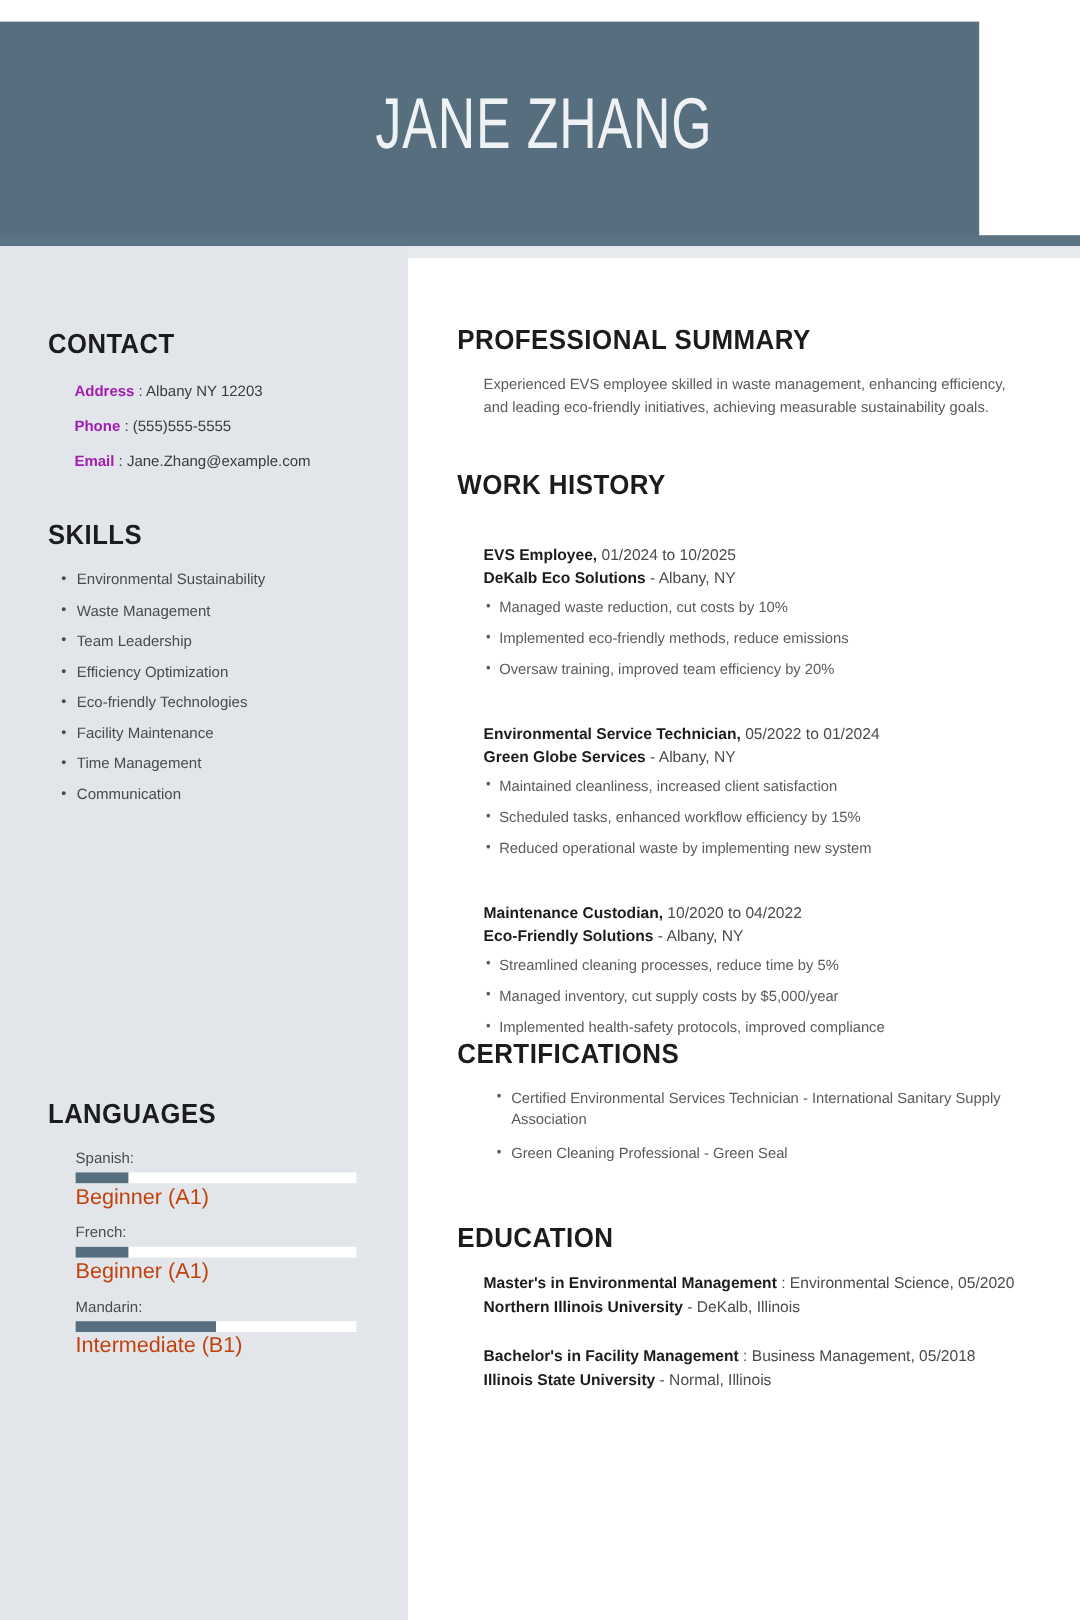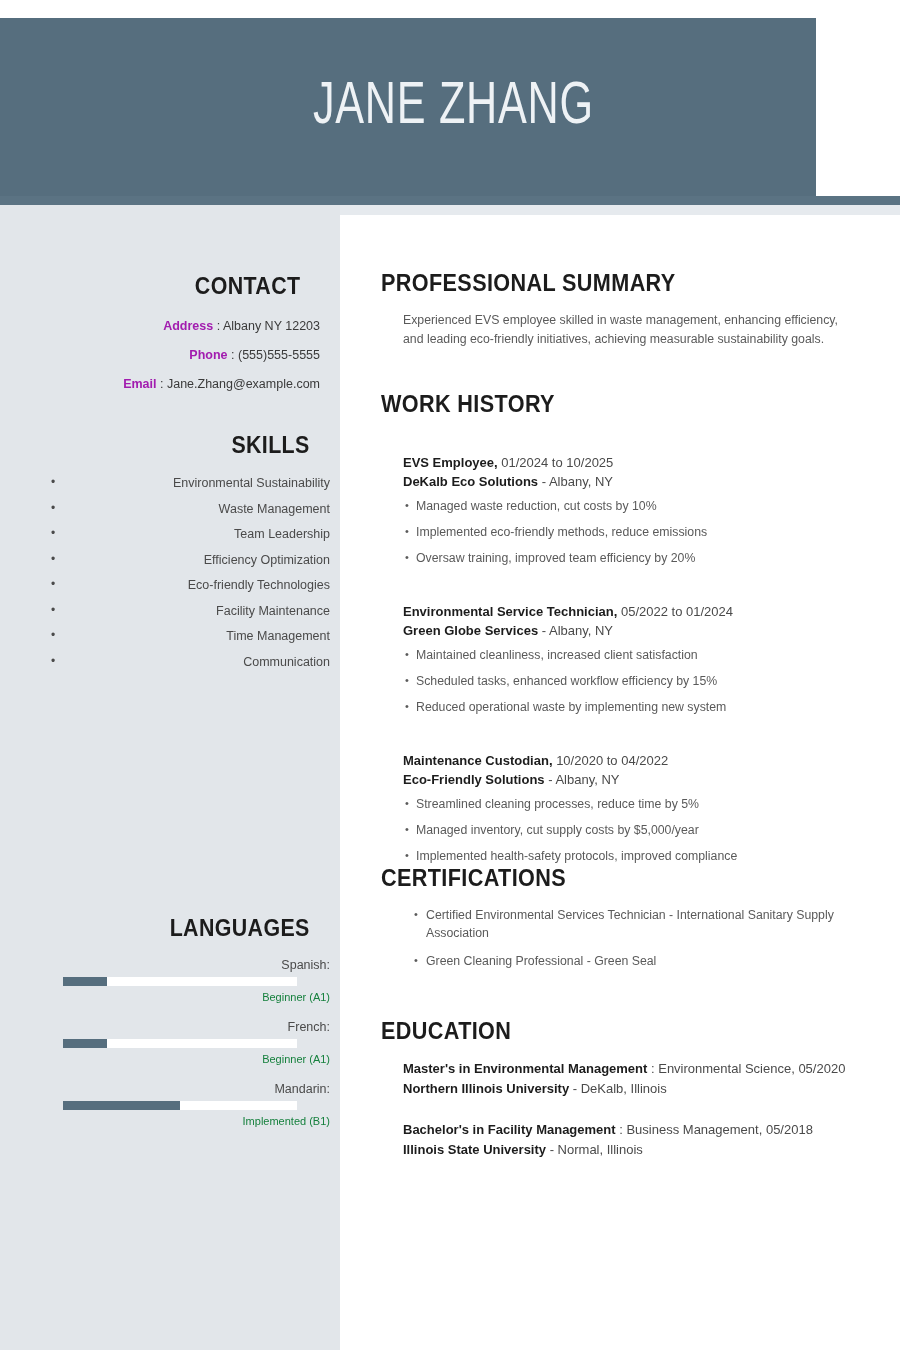--- a/index.html
+++ b/index.html
@@ -44,21 +44,20 @@
     width: 900px; height: 9px;
     background: #5b7383;
   }
 
   
   .sidebar {
     position: absolute;
     left: 0; top: 205px;
     width: 340px; height: 1145px;
     background: #e2e6ea;
-    text-align: right;
   }
   .main-topband {
     position: absolute;
     left: 340px; top: 205px;
     width: 560px; height: 10px;
     background: #e6eaee;
   }
   .main {
     position: absolute;
     left: 340px; top: 215px;
@@ -121,22 +120,22 @@
     background: #ffffff;
     position: relative;
     margin-bottom: 4px;
   }
   .lang-fill {
     position: absolute;
     left: 0; top: 0; height: 9px;
     background: #566e7e;
   }
   .lang-level {
-    font-size: 11px;
-    color: #15803d;
+    font-size: 18px;
+    color: #c2410c;
     line-height: 15px;
   }
 
   
   .main-h {
     font-family: "Liberation Sans Narrow", "Liberation Sans", sans-serif;
     font-size: 23px;
     font-weight: 700;
     color: #1c1c1c;
     letter-spacing: 0.4px;
@@ -266,21 +265,21 @@
           <div class="lang-fill" style="width: 19%;"></div>
         </div>
         <div class="lang-level">Beginner (A1)</div>
       </div>
 
       <div class="lang-item">
         <div class="lang-name">Mandarin:</div>
         <div class="lang-track">
           <div class="lang-fill" style="width: 50%;"></div>
         </div>
-        <div class="lang-level">Implemented (B1)</div>
+        <div class="lang-level">Intermediate (B1)</div>
       </div>
 
     </div>
   </div>
 </div>
 
 <div class="main-topband"></div>
 <div class="main">
 
   <div class="sec sec-summary">

